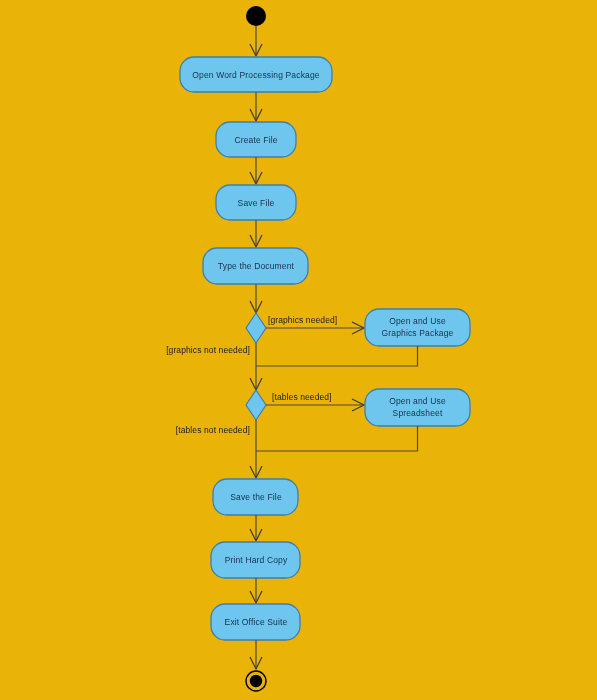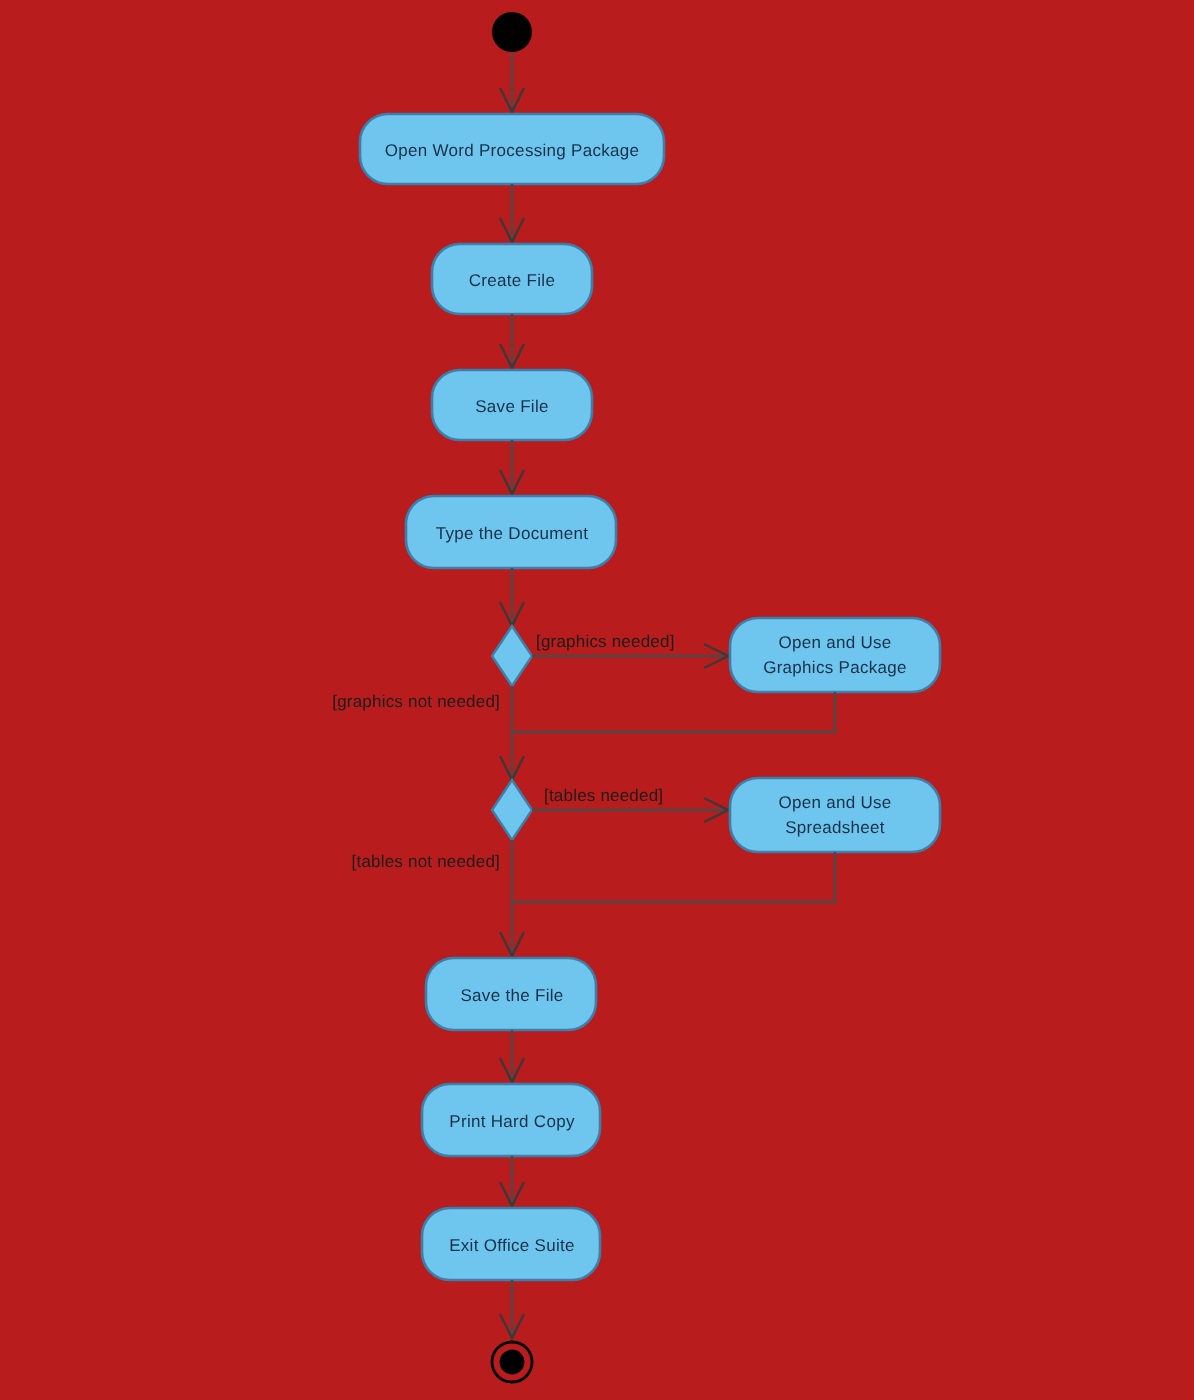--- a/index.html
+++ b/index.html
@@ -8,21 +8,21 @@
     padding: 0;
     background: #ffffff;
   }
   body {
     font-family: "Liberation Sans", sans-serif;
   }
   #canvas {
     position: relative;
     width: 597px;
     height: 700px;
-    background: #b91c1c;
+    background: #eab308;
     overflow: hidden;
   }
   #diagram-svg {
     position: absolute;
     left: 0;
     top: 0;
     width: 597px;
     height: 700px;
   }
   .node-label {

